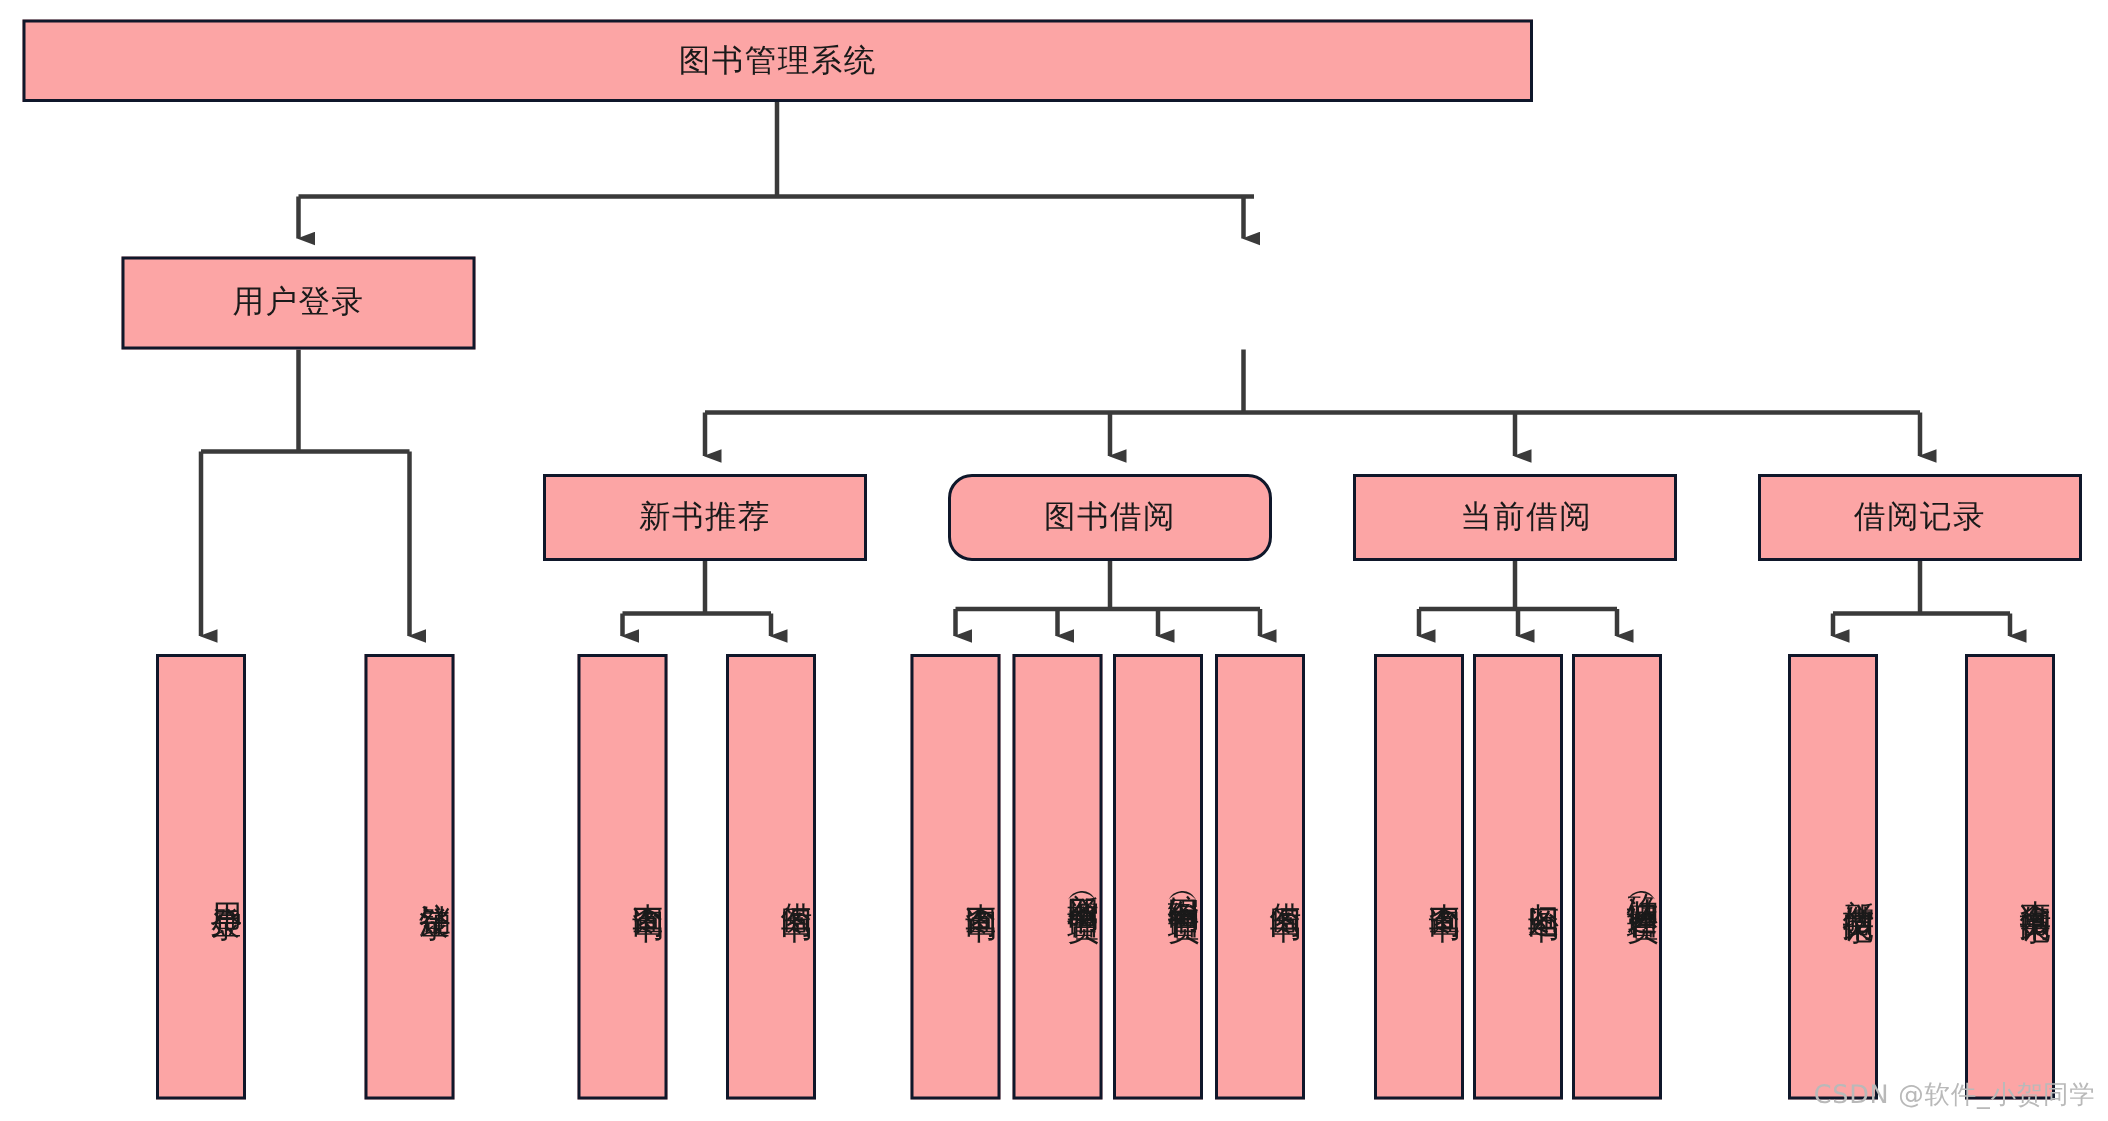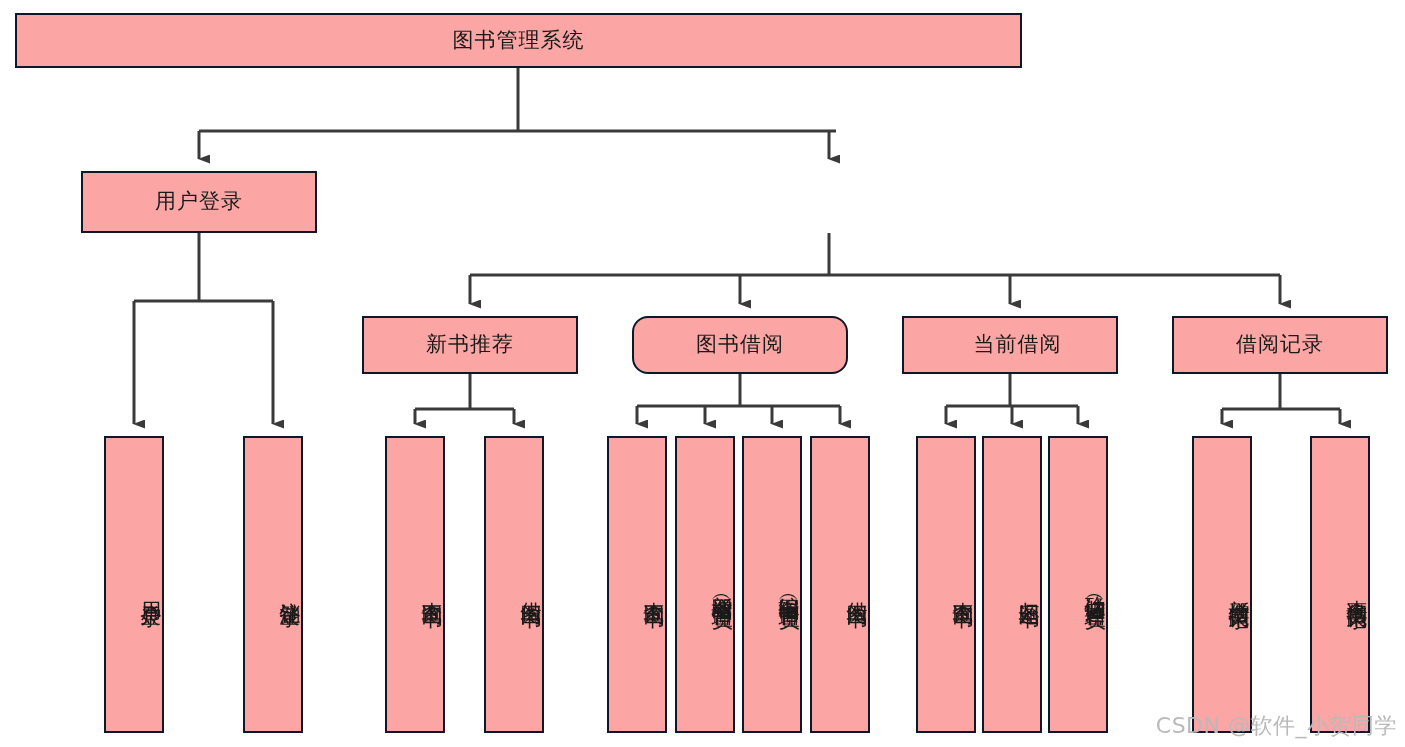--- a/index.html
+++ b/index.html
@@ -52,21 +52,21 @@
     line-height: 1.05;
   }
   .node.v.tall {
     align-items: flex-start;
     padding-top: 6px;
   }
   .watermark {
     position: absolute;
     right: 8px;
     bottom: 6px;
-    font-size: 22px;
+    font-size: 17px;
     color: #b9b9b9;
     letter-spacing: 0.5px;
     z-index: 5;
     white-space: nowrap;
     font-family: "DejaVu Sans", "Liberation Sans", sans-serif;
   }
 </style>
 </head>
 <body>
 

